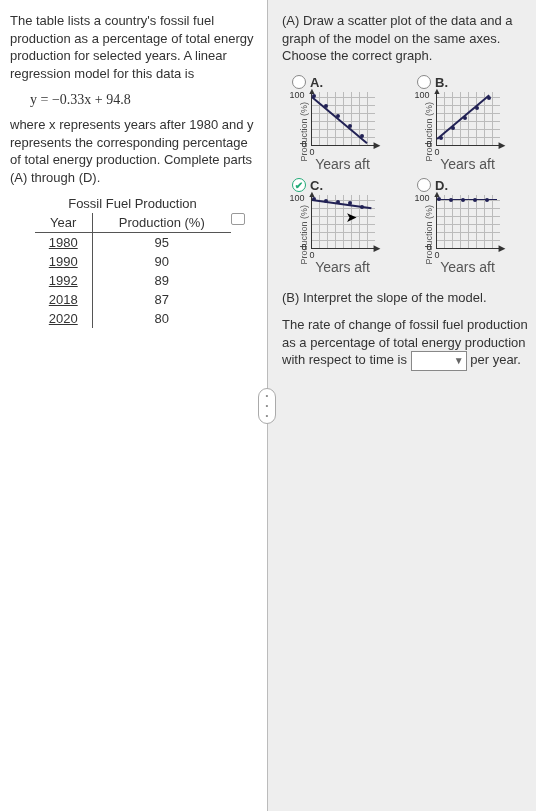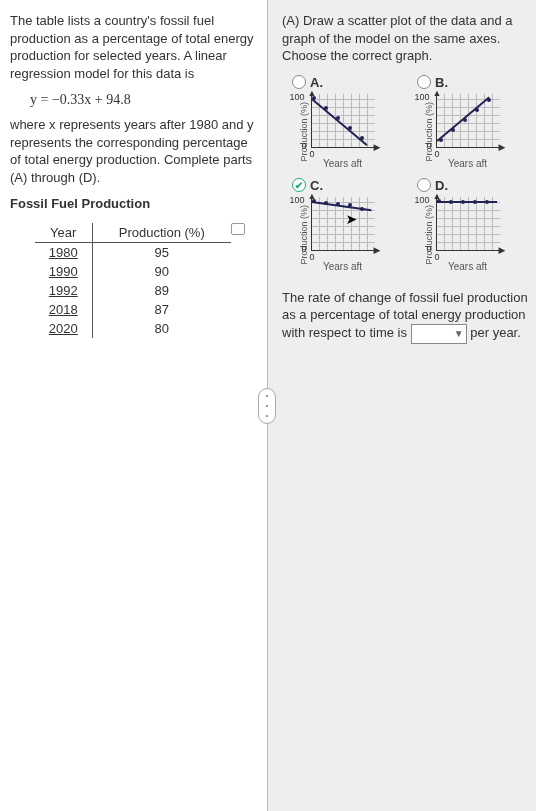--- a/index.html
+++ b/index.html
@@ -38,21 +38,21 @@
     flex-direction: column;
     align-items: center;
     justify-content: center;
     gap: 2px;
     color: #888;
     font-size: 8px;
     line-height: 1;
   }
   .prompt-text { line-height: 1.35; margin-bottom: 10px; }
   .equation { margin: 6px 0 8px 20px; font-family: "Times New Roman", serif; font-size: 14px; }
-  .table-title { margin-top: 8px; margin-bottom: 12px; font-weight: bold; }
+  .table-title { text-align: center; margin-top: 8px; margin-bottom: 2px; }
   table.data {
     border-collapse: collapse;
     margin: 0 auto;
     width: 80%;
     font-size: 13px;
   }
   table.data th, table.data td {
     padding: 2px 6px;
     text-align: center;
   }
@@ -92,21 +92,21 @@
     width: 64px; height: 54px; border-left:1.5px solid #333; border-bottom:1.5px solid #333;
     position:relative; background:
       repeating-linear-gradient(to right, transparent 0 7px, #bbb 7px 8px),
       repeating-linear-gradient(to top, transparent 0 7px, #bbb 7px 8px);
   }
   .plot .arrow-y { position:absolute; top:-6px; left:-4px; font-size:9px; color:#333;}
   .plot .arrow-x { position:absolute; right:-6px; bottom:-5px; font-size:9px; color:#333;}
   .tick100 { position:absolute; top:-2px; left:-22px; font-size:9px;}
   .tick0y { position:absolute; bottom:-4px; left:-10px; font-size:9px;}
   .tick0x { position:absolute; bottom:-12px; left:-2px; font-size:9px;}
-  .xlabel { font-size:10px; color:#555; margin-top:10px;}
+  .xlabel { font-size:14px; color:#555; margin-top:10px;}
   .dots { position:absolute; width:4px; height:4px; background:#225; border-radius:50%;}
   .line { position:absolute; height:1.5px; background:#225; transform-origin:left center;}
   
   .answer-input {
     display:inline-block; width:56px; height:20px; border:1px solid #888; background:#fff;
     vertical-align:middle; position:relative;
   }
   .answer-input .caret { position:absolute; right:2px; top:2px; font-size:10px; color:#666;}
   .cursor-arrow {
     position:absolute; font-size:14px; color:#000;
@@ -266,18 +266,19 @@
             <div class="dots" style="top:3px; left:24px;"></div>
             <div class="dots" style="top:3px; left:36px;"></div>
             <div class="dots" style="top:3px; left:48px;"></div>
           </div>
           <span class="xlabel">Years aft</span>
         </div>
       </div>
     </div>
   </div>
 
+  <p class="question-part">(B) Interpret the slope of the model.</p>
   <p class="question-part">
     <span>The rate of change of fossil fuel production as a percentage of total energy production with respect to time is</span>
     <span class="answer-input"><span class="caret">▼</span></span>
     <span>per year.</span>
   </p>
 </div>
 
 </body></html>

